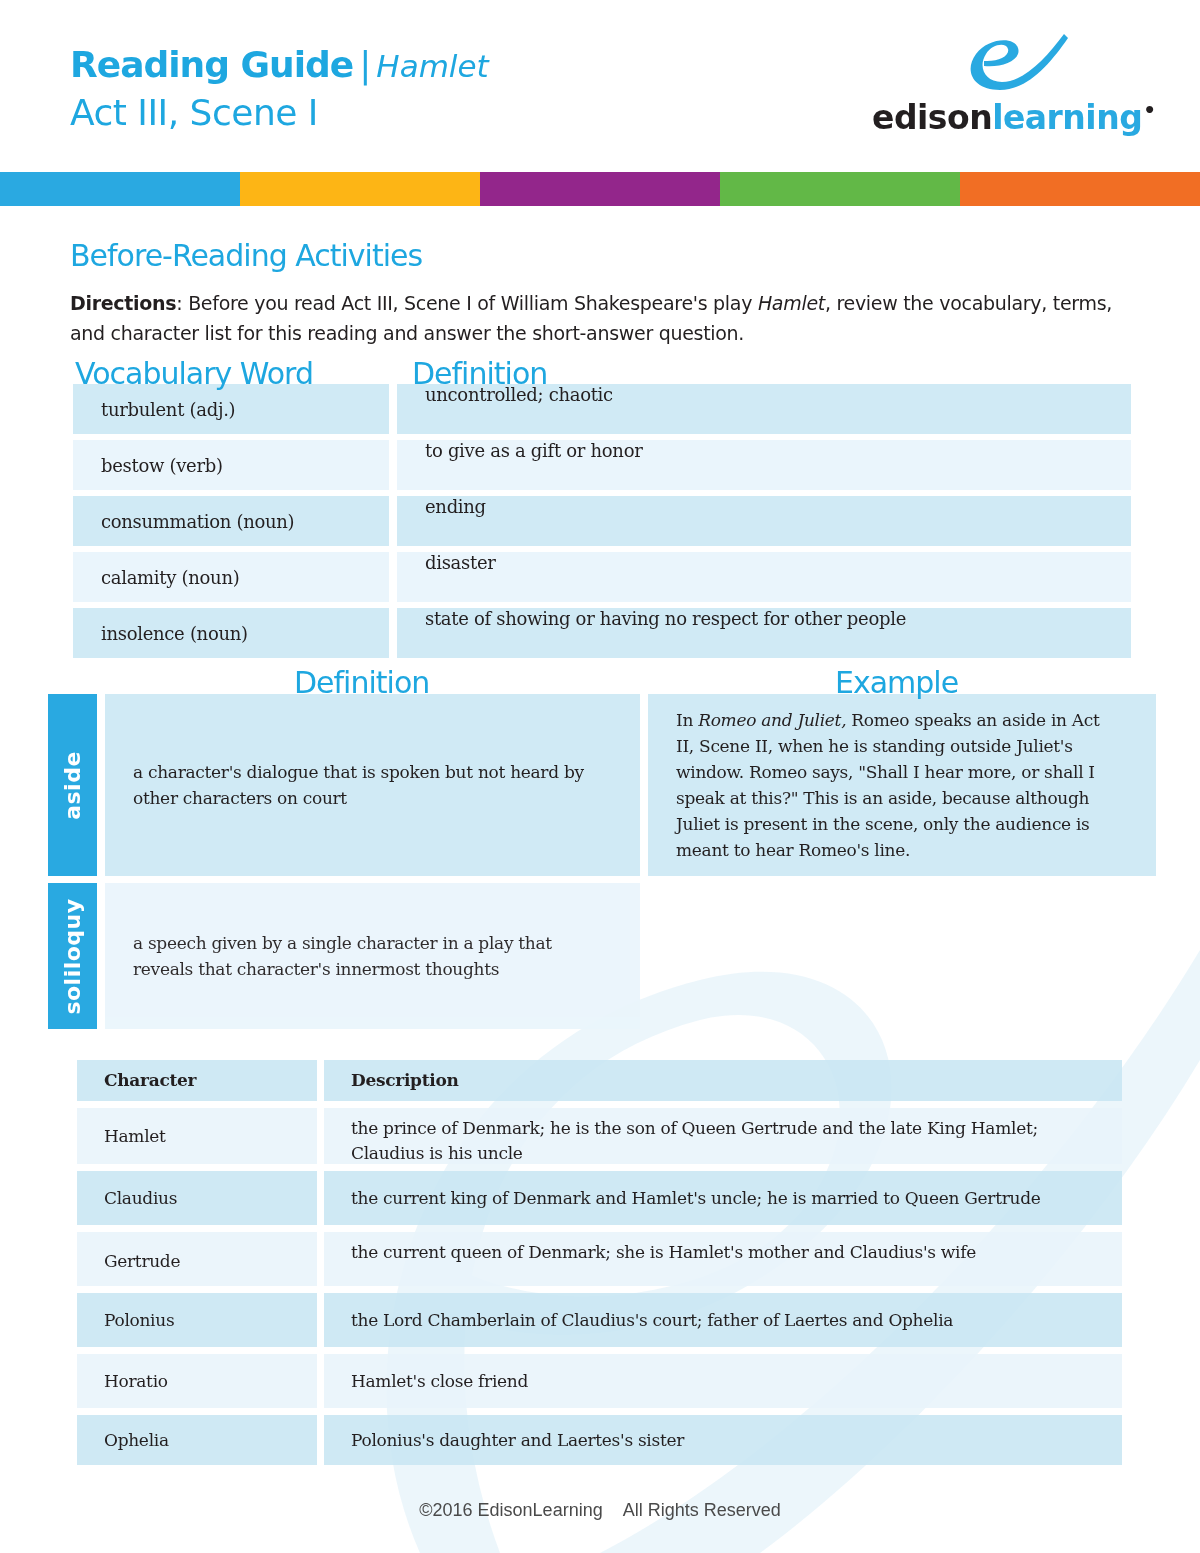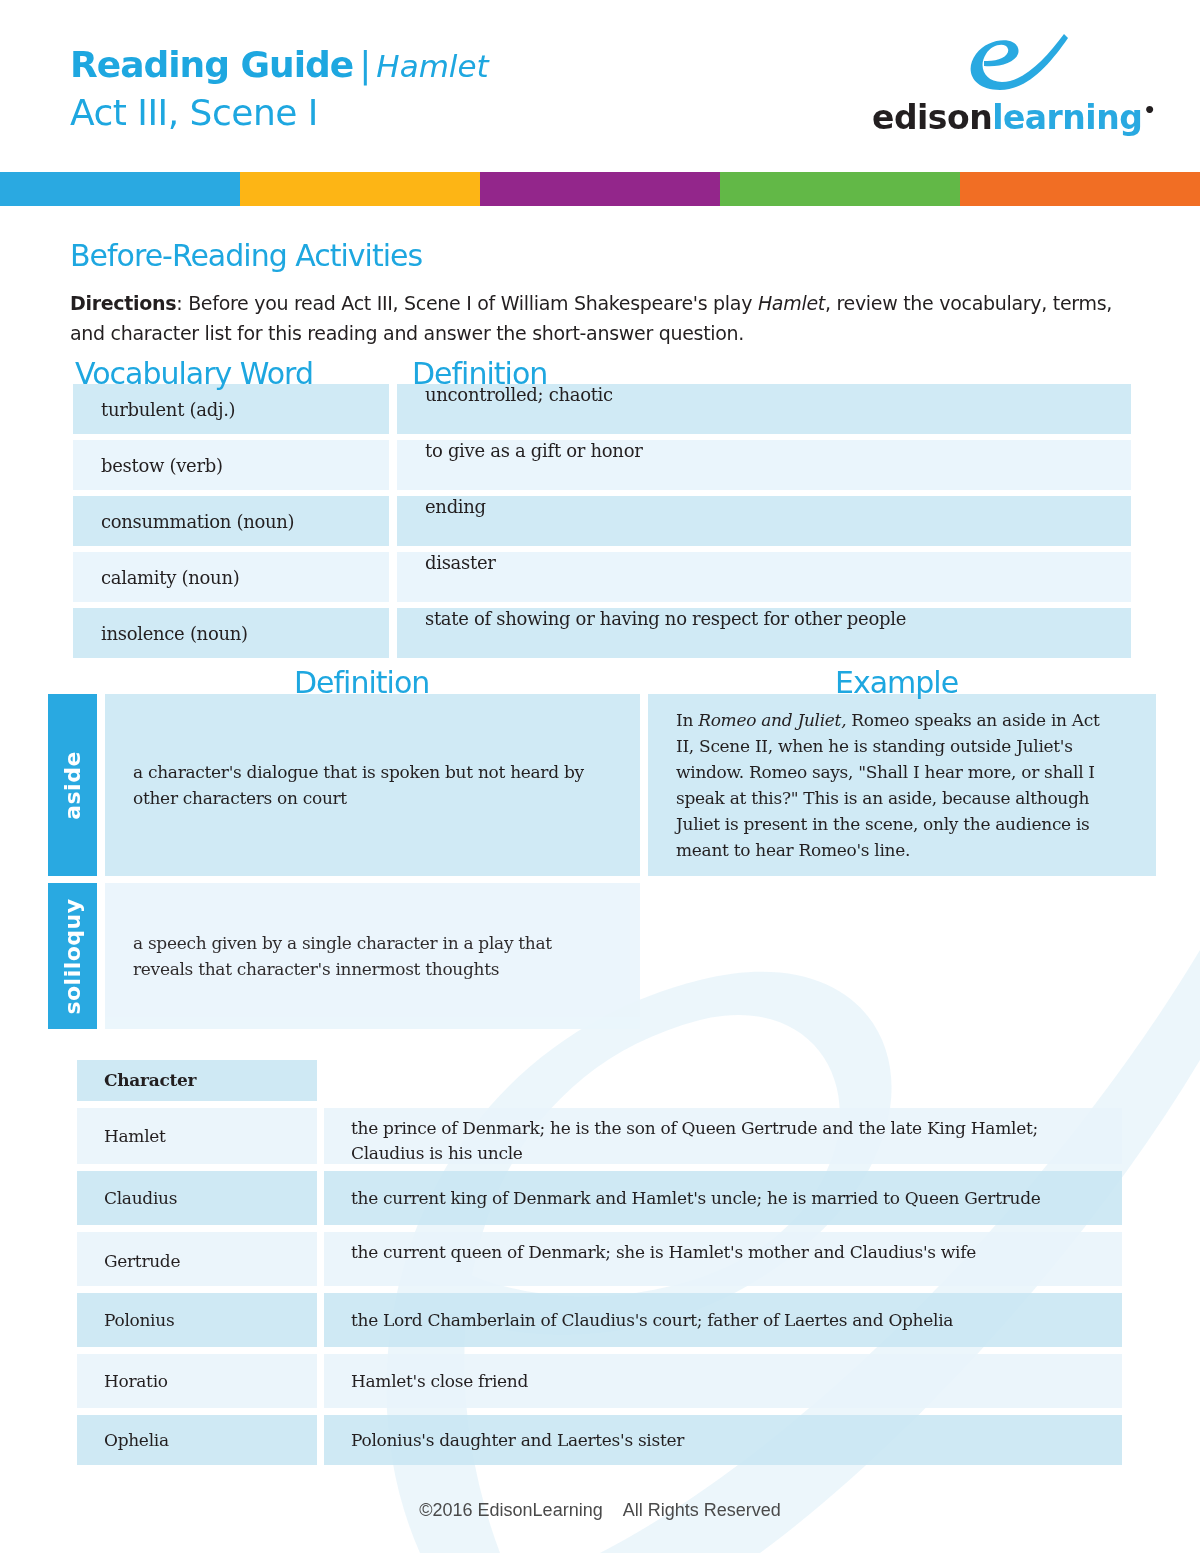--- a/index.html
+++ b/index.html
@@ -176,20 +176,23 @@
         <span class="cell-text">a speech given by a single character in a play that reveals that character's innermost thoughts</span>
       </div>
   </div>
 </div>
 
 <div class="chars">
   <div class="crow head dark">
     <div class="c1">
         <span class="cell-text">Character</span>
       </div>
+    <div class="c2">
+        <span class="cell-text">Description</span>
+      </div>
   </div>
   <div class="crow light r-hamlet">
     <div class="c1">
         <span class="cell-text">Hamlet</span>
       </div>
     <div class="c2">
         <span class="cell-text">the prince of Denmark; he is the son of Queen Gertrude and the late King Hamlet; Claudius is his uncle</span>
       </div>
   </div>
   <div class="crow dark r-claudius">

